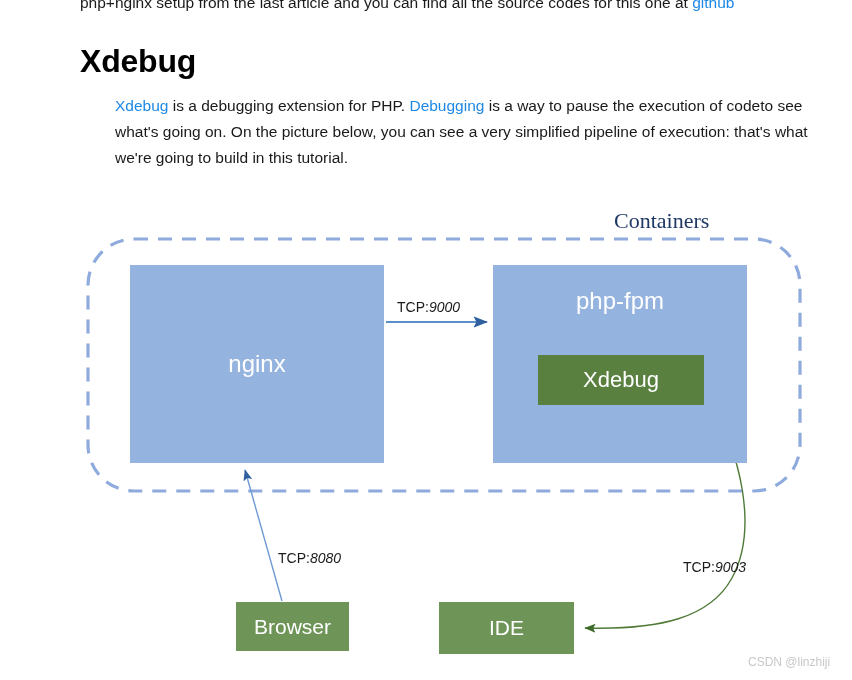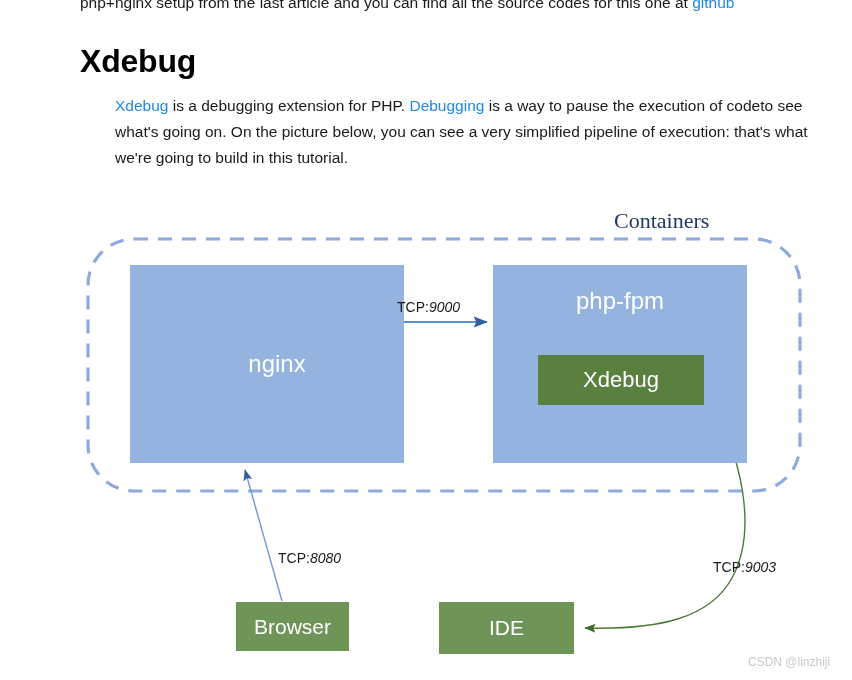--- a/index.html
+++ b/index.html
@@ -70,21 +70,20 @@
     display: flex;
     align-items: center;
     justify-content: center;
     color: #ffffff;
     font-family: "Liberation Sans", sans-serif;
   }
   .node-nginx {
     left: 130px; top: 265px; width: 254px; height: 198px;
     background: #94b3de;
     font-size: 24px;
-    padding-left: 20px;
   }
   .node-phpfpm {
     left: 493px; top: 265px; width: 254px; height: 198px;
     background: #94b3de;
     font-size: 24px;
     align-items: flex-start;
     padding-top: 22px;
     box-sizing: border-box;
   }
   .node-xdebug {
@@ -114,21 +113,21 @@
 
   .edge-label {
     position: absolute;
     font-size: 14px;
     color: #1a1a1a;
     white-space: nowrap;
   }
   .edge-label .num { font-style: italic; }
   .lbl-9000 { left: 397px; top: 299px; text-align: center; }
   .lbl-8080 { left: 278px; top: 524px; margin-top: 26px; }
-  .lbl-9003 { left: 713px; top: 559px; }
+  .lbl-9003 { left: 683px; top: 559px; }
 
   .watermark {
     position: absolute;
     left: 748px;
     top: 655px;
     font-size: 12px;
     color: #c8c8c8;
     font-family: Liberation Sans, sans-serif;
     white-space: nowrap;
   }

